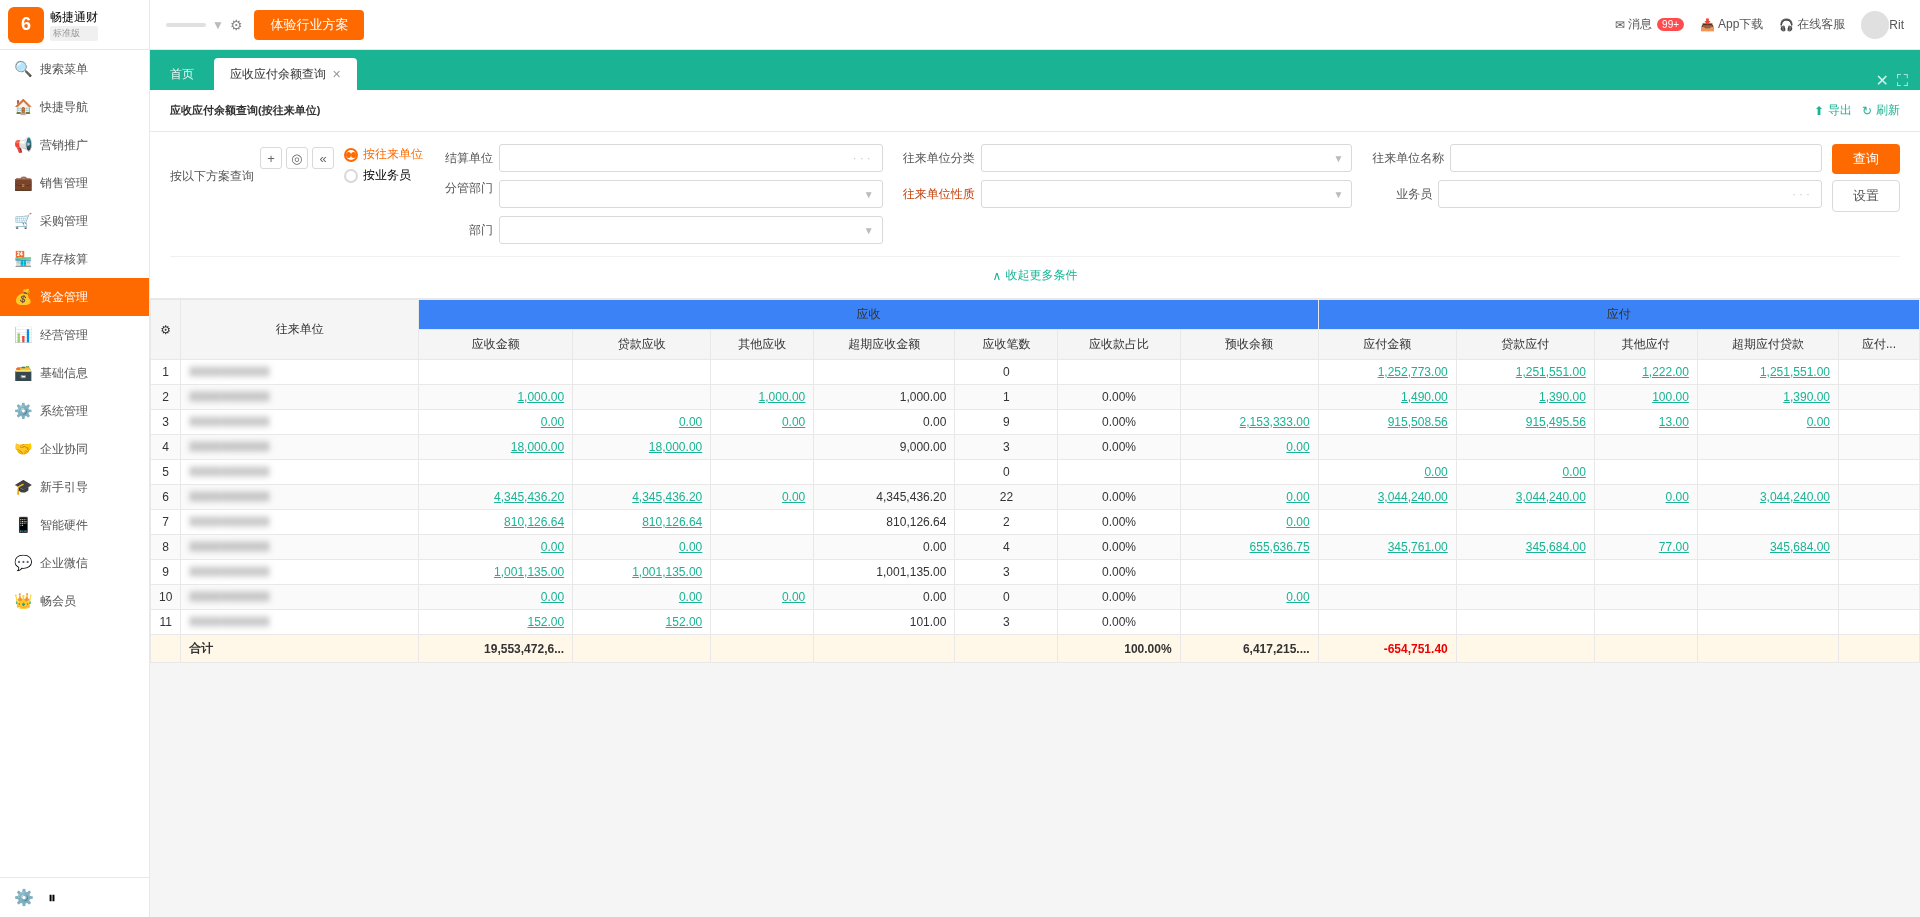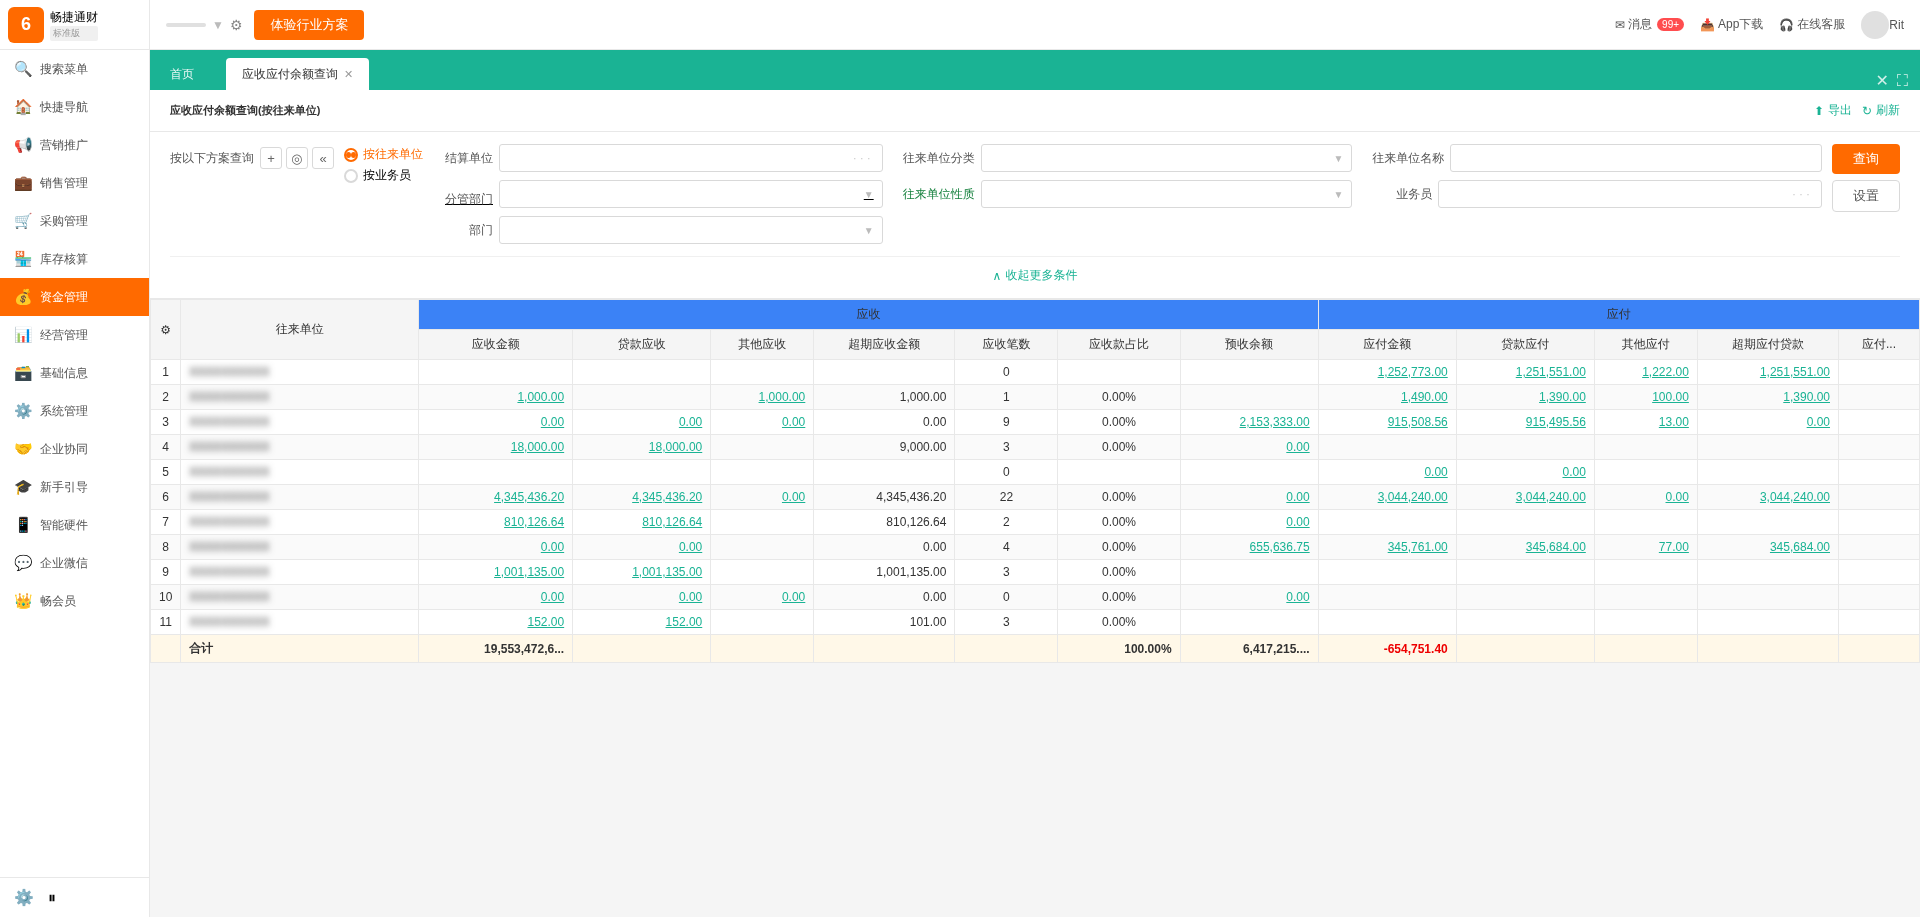--- a/index.html
+++ b/index.html
@@ -52,21 +52,21 @@
       background: #ff4d4f; color: #fff; border-radius: 10px; padding: 1px 5px;
       font-size: 10px; margin-left: 2px;
     }
     .user-avatar {
       width: 28px; height: 28px; background: #e0e0e0; border-radius: 50%;
     }
 
     
     .tabbar {
       height: 40px; background: #1ab394; display: flex; align-items: flex-end;
-      padding: 0 0 0 0; gap: 12px;
+      padding: 0 0 0 0; gap: 0;
     }
     .tab {
       height: 32px; padding: 0 16px; display: flex; align-items: center; gap: 6px;
       cursor: pointer; font-size: 13px; color: rgba(255,255,255,0.8);
       border-radius: 4px 4px 0 0; margin-left: 4px;
     }
     .tab.active { background: #fff; color: #333; }
     .tab .close-icon { font-size: 11px; color: #999; cursor: pointer; }
     .tab-home { color: rgba(255,255,255,0.9); }
 
@@ -287,21 +287,21 @@
           <span>↻</span>
           <span>刷新</span>
         </div>
       </div>
     </div>
 
     <div style="background:#fff;padding:12px 20px 4px;border-bottom:1px solid #e8e8e8;">
       <div style="display:flex;align-items:flex-start;gap:10px;">
 
         <div style="display:flex;align-items:flex-start;gap:6px;min-width:120px;">
-          <span style="color:#555;font-size:12px;white-space:nowrap;margin-top:6px;">按以下方案查询</span>
+          <span style="color:#555;font-size:12px;white-space:nowrap;margin-top:24px;">按以下方案查询</span>
           <div style="display:flex;gap:4px;margin-top:3px;">
             <div class="scheme-btn">+</div>
             <div class="scheme-btn">◎</div>
             <div class="scheme-btn">«</div>
           </div>
         </div>
 
         <div style="display:flex;flex-direction:column;gap:4px;margin-top:2px;">
           <div class="scheme-radio">
             <div class="radio-dot active">
@@ -329,28 +329,28 @@
               <div style="flex:1;height:28px;border:1px solid #d9d9d9;border-radius:3px;padding:0 8px;display:flex;align-items:center;justify-content:flex-end;background:#fff;cursor:pointer;">
                 <span style="color:#bbb;font-size:10px;">▼</span>
               </div>
             </div>
             <div style="display:flex;align-items:center;gap:6px;">
               <span style="color:#555;font-size:12px;min-width:60px;text-align:right;">往来单位名称</span>
               <div style="flex:1;height:28px;border:1px solid #d9d9d9;border-radius:3px;padding:0 8px;display:flex;align-items:center;background:#fff;">
               </div>
             </div>
 
-            <div style="display:flex;align-items:flex-end;gap:6px;text-decoration:underline;">
+            <div style="display:flex;align-items:flex-start;gap:6px;">
               <span style="color:#555;font-size:12px;min-width:60px;text-align:right;">分管部门</span>
               <div style="flex:1;height:28px;border:1px solid #d9d9d9;border-radius:3px;padding:0 8px;display:flex;align-items:center;justify-content:flex-end;background:#fff;cursor:pointer;">
                 <span style="color:#bbb;font-size:10px;">▼</span>
               </div>
             </div>
             <div style="display:flex;align-items:center;gap:6px;">
-              <span style="color:#15803d;font-size:12px;min-width:72px;text-align:right;">往来单位性质</span>
+              <span style="color:#c2410c;font-size:12px;min-width:72px;text-align:right;">往来单位性质</span>
               <div style="flex:1;height:28px;border:1px solid #d9d9d9;border-radius:3px;padding:0 8px;display:flex;align-items:center;justify-content:flex-end;background:#fff;cursor:pointer;">
                 <span style="color:#bbb;font-size:10px;">▼</span>
               </div>
             </div>
             <div style="display:flex;align-items:center;gap:6px;">
               <span style="color:#555;font-size:12px;min-width:60px;text-align:right;">业务员</span>
               <div style="flex:1;height:28px;border:1px solid #d9d9d9;border-radius:3px;padding:0 8px;display:flex;align-items:center;justify-content:flex-end;background:#fff;cursor:pointer;">
                 <span style="color:#ccc;letter-spacing:3px;">···</span>
               </div>
             </div>

